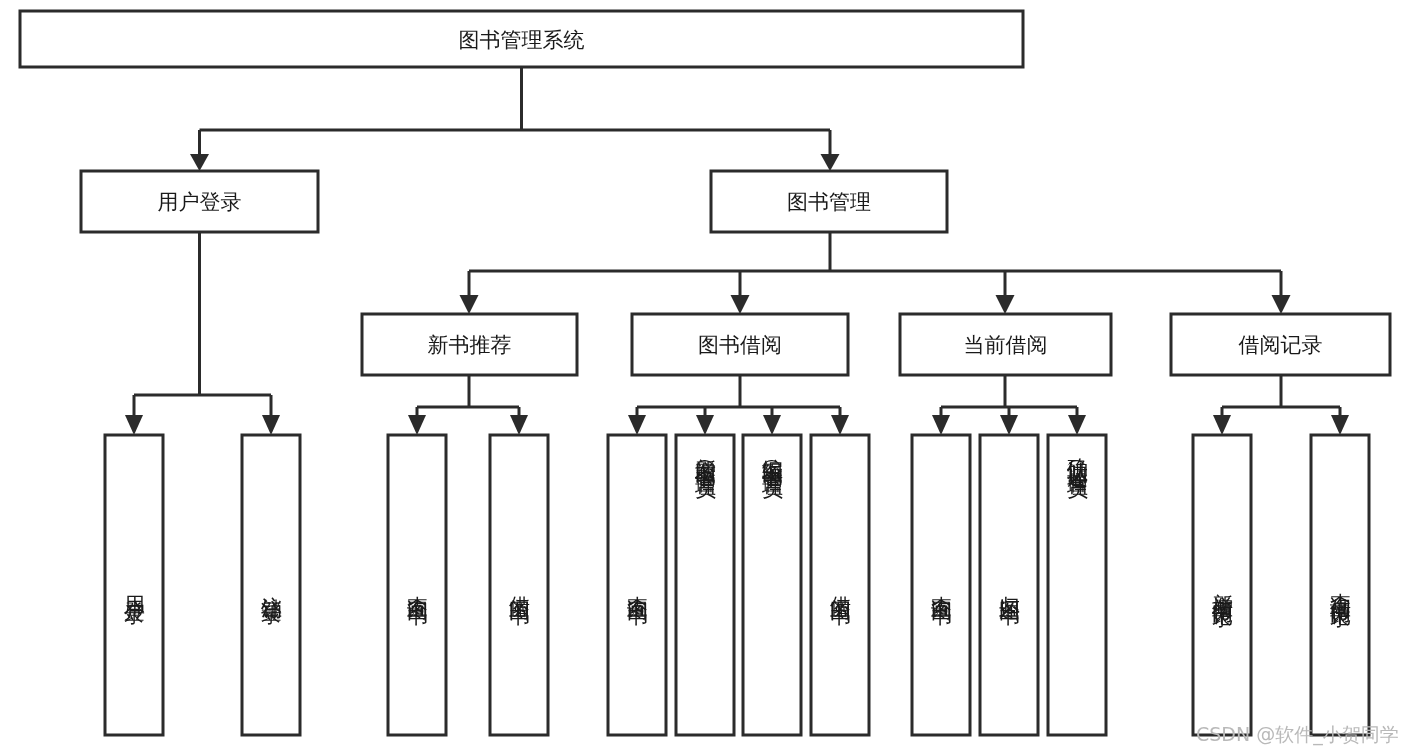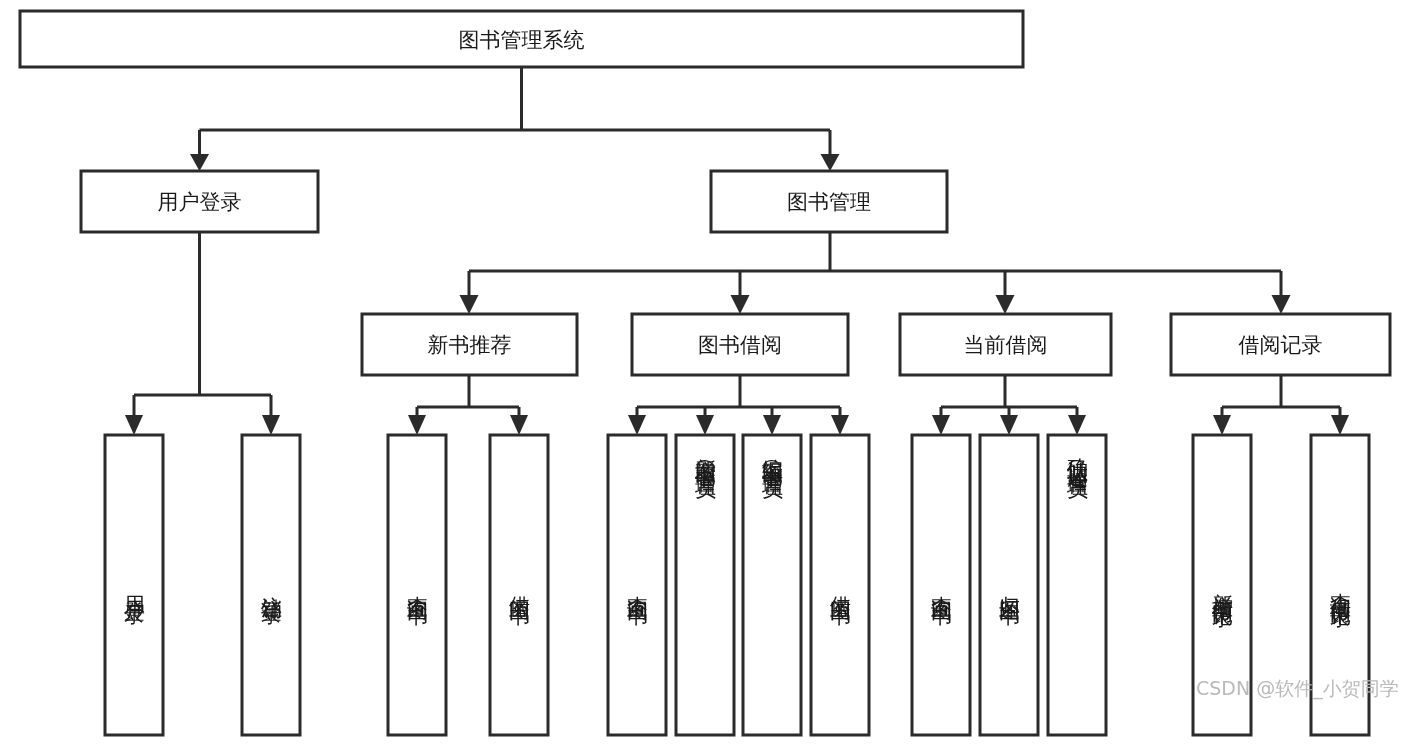--- a/index.html
+++ b/index.html
@@ -201,15 +201,15 @@
   <div class="node-label-v center-start" style="left:608px; top:435px; width:58px; height:300px;">查询图书</div>
   <div class="node-label-v" style="left:676px; top:441px; width:58px; height:294px;">新增图书（管理员）</div>
   <div class="node-label-v" style="left:743px; top:441px; width:58px; height:294px;">编辑图书（管理员）</div>
   <div class="node-label-v center-start" style="left:811px; top:435px; width:58px; height:300px;">借阅图书</div>
   <div class="node-label-v center-start" style="left:912px; top:435px; width:58px; height:300px;">查询图书</div>
   <div class="node-label-v center-start" style="left:980px; top:435px; width:58px; height:300px;">归还图书</div>
   <div class="node-label-v" style="left:1048px; top:441px; width:58px; height:294px;">确认归还（管理员）</div>
   <div class="node-label-v center-start" style="left:1193px; top:435px; width:58px; height:300px;">新增借阅记录</div>
   <div class="node-label-v center-start" style="left:1311px; top:435px; width:58px; height:300px;">查询借阅记录</div>
 
-  <div class="watermark" style="left:1196px; top:676px;">CSDN @软件_小贺同学</div>
+  <div class="watermark" style="left:1196px; top:722px;">CSDN @软件_小贺同学</div>
 
 </div>
 
 </body></html>

